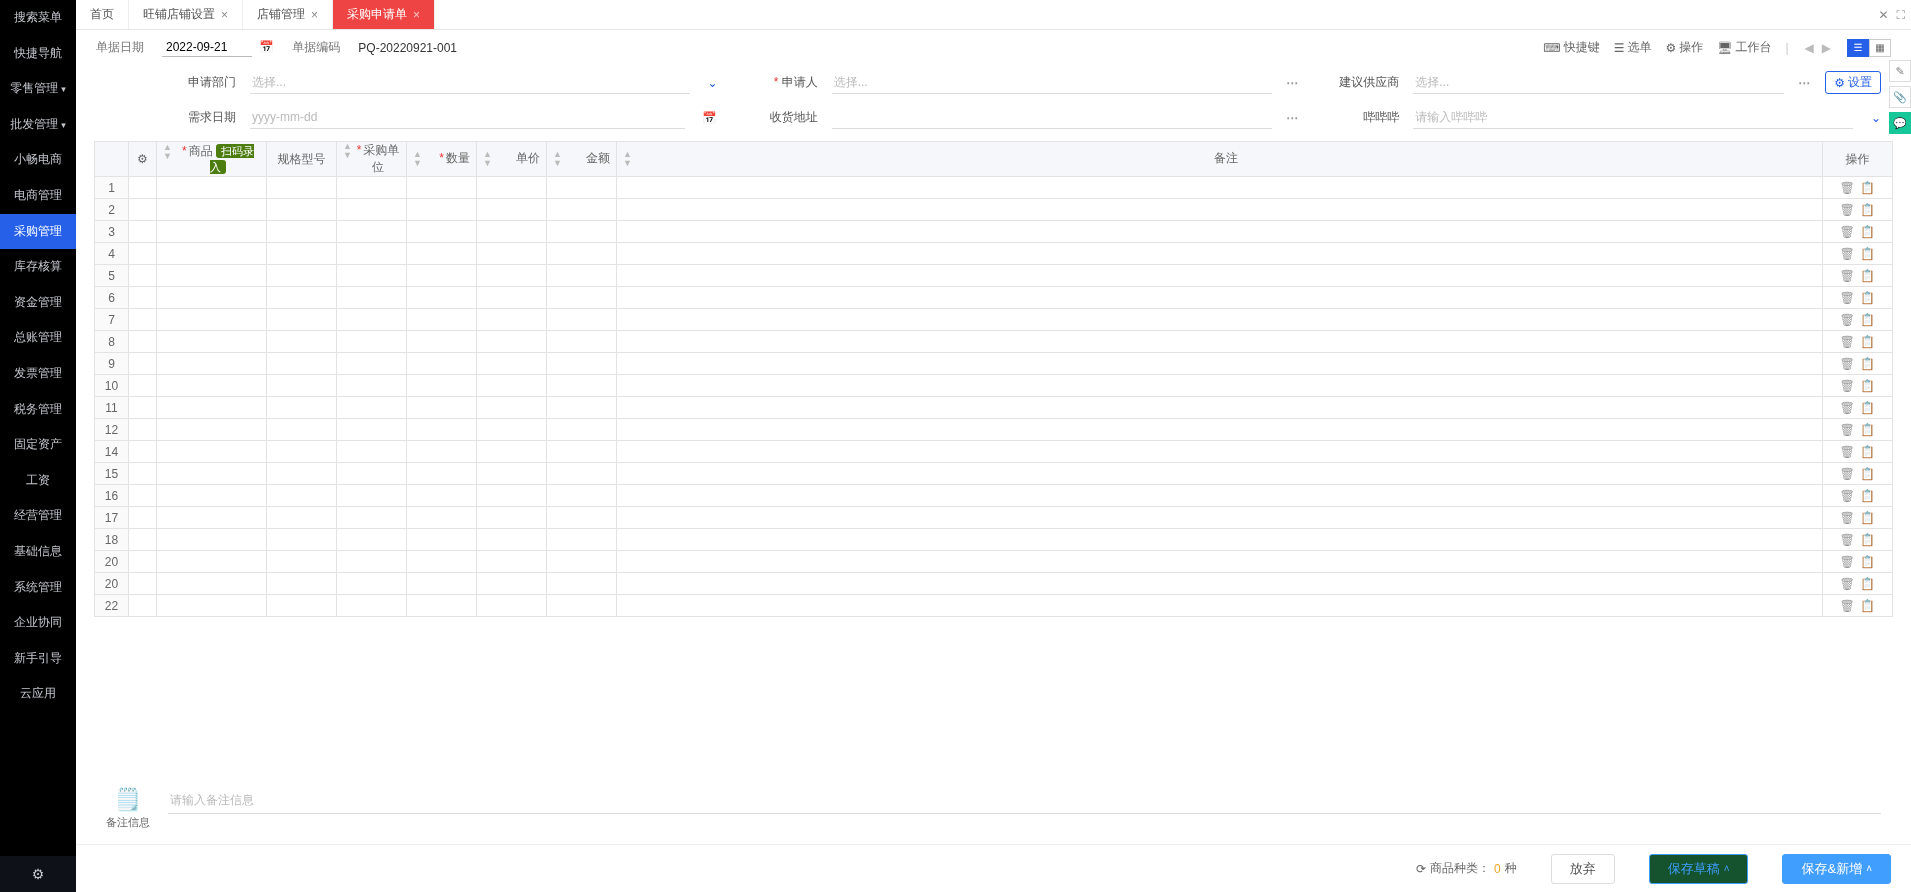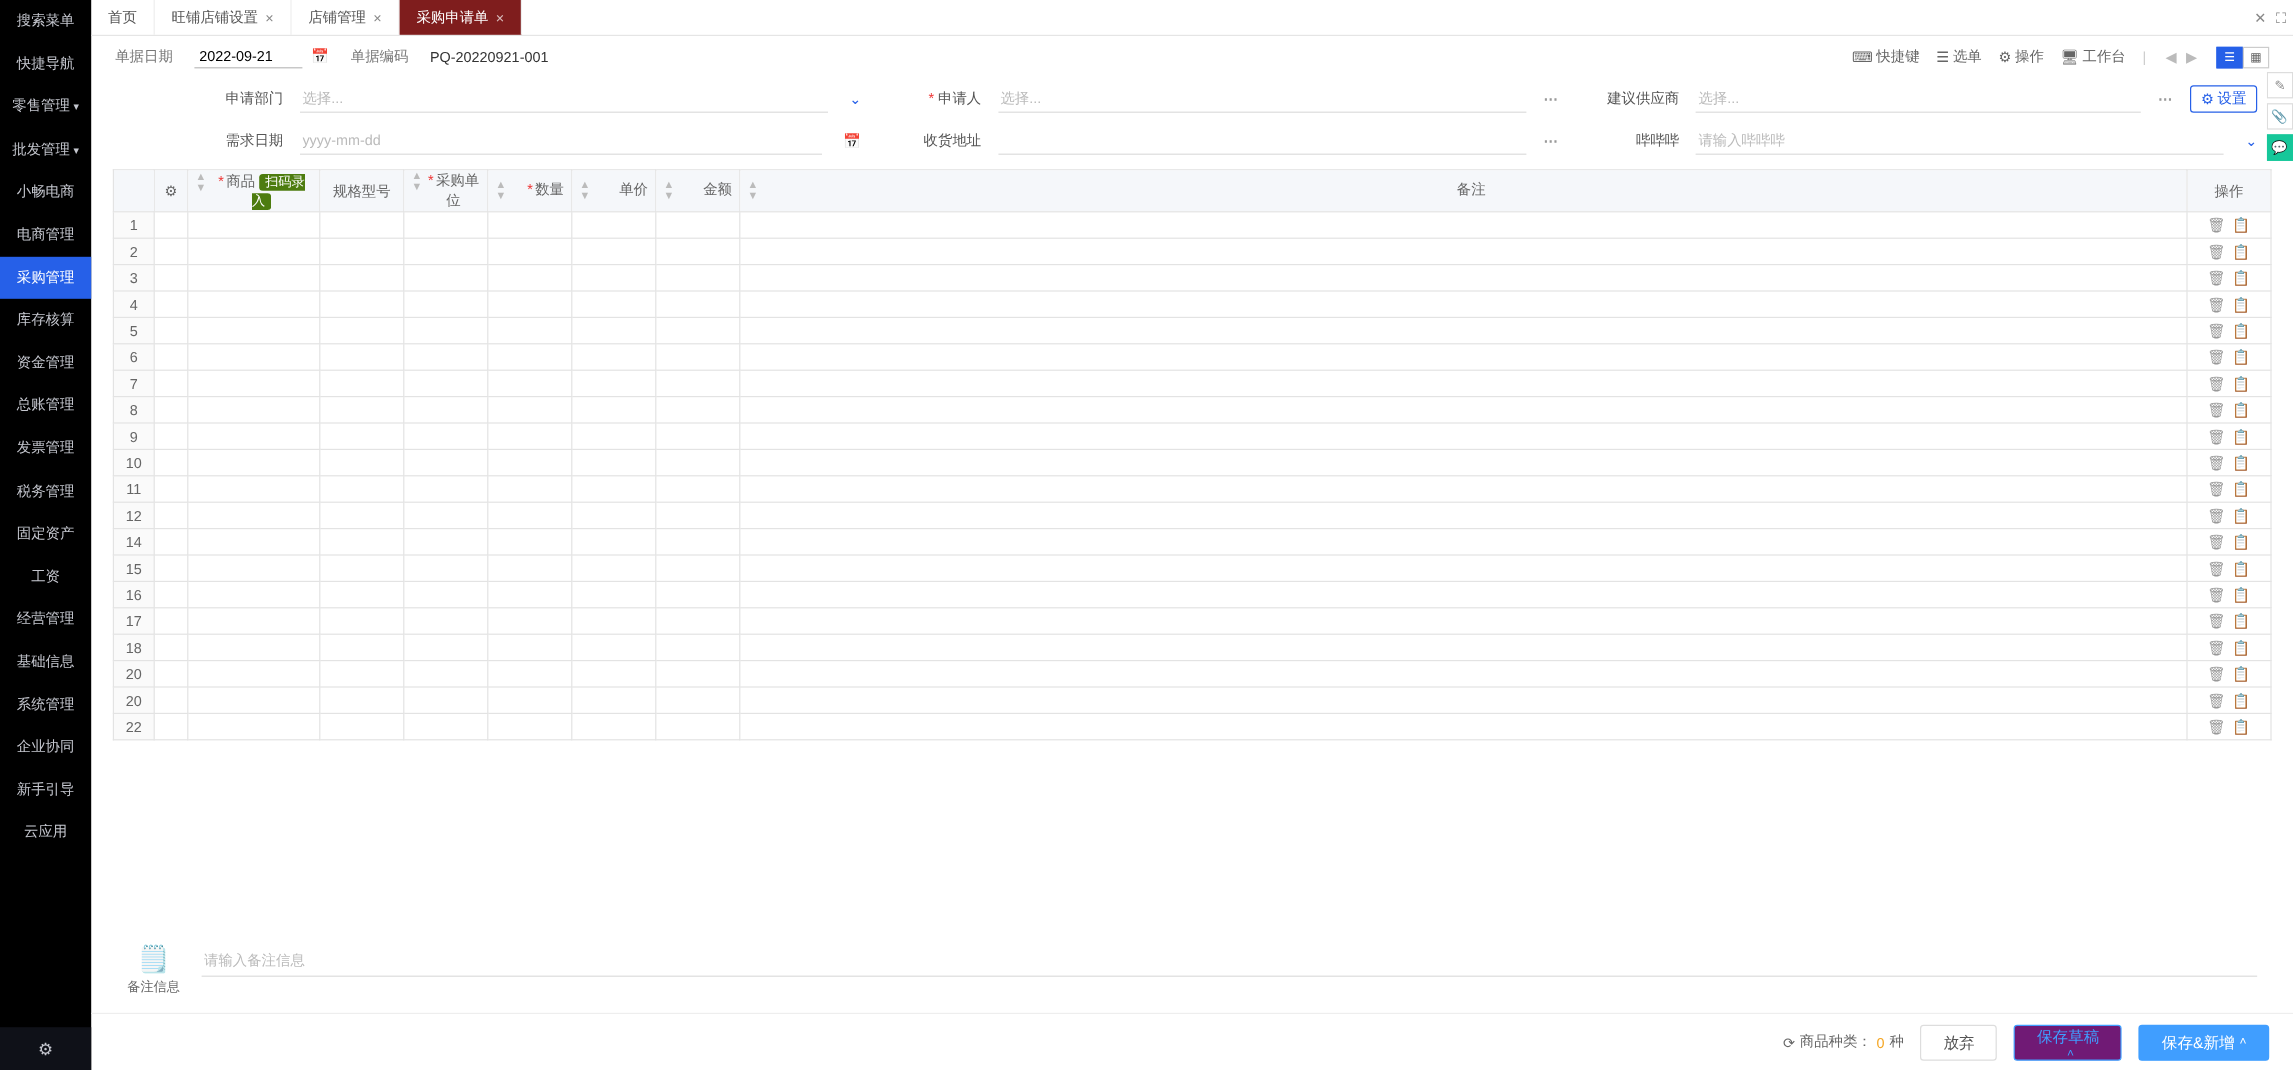--- a/index.html
+++ b/index.html
@@ -13,21 +13,21 @@
 .side-item.expand::after { content: "▾"; margin-left: 3px; font-size: 9px; }
 .side-footer { margin-top: auto; background:#0f1118; height:36px; display:flex; align-items:center; justify-content:center; }
 .side-footer .gear { font-size:14px; }
 
 
 .main { flex: 1; display: flex; flex-direction: column; height: 100vh; }
 
 
 .tabbar { height: 30px; display:flex; align-items:stretch; border-bottom:1px solid #e5e5e5; position:relative; }
 .tab { padding: 0 14px; display:flex; align-items:center; gap:6px; border-right:1px solid #eee; cursor:pointer; color:#555; }
-.tab.active { background:#7f1d1d; color:#fff; }
+.tab.active { background:#ef4444; color:#fff; }
 .tab-close { font-size:12px; opacity:.7; }
 .tabbar-right { margin-left:auto; display:flex; align-items:center; padding:0 6px; gap:8px; color:#888; }
 
 
 .docheader { display:flex; align-items:center; padding: 8px 20px; gap: 18px; border-bottom: 0; }
 .docheader .lbl { color:#777; }
 .docheader .val { color:#333; }
 .date-input { border:none; border-bottom:1px solid #bbb; padding:2px 4px; width:90px; font-size:12px; }
 .cal-icon { color:#2660e8; margin-left:4px; }
 .doc-tools { margin-left:auto; display:flex; align-items:center; gap:14px; color:#666; }
@@ -70,23 +70,23 @@
 .remarks { display:flex; align-items:flex-start; gap:18px; padding: 14px 30px; }
 .remarks .icon-wrap { text-align:center; color:#16c79a; }
 .remarks .icon-wrap .lbl { color:#666; font-size:11px; margin-top:2px; display:block; }
 .remarks-input { flex:1; border:none; border-bottom:1px solid #ddd; padding:6px 2px; font-size:12px; }
 .remarks-input::placeholder { color:#bbb; }
 
 
 .footbar { border-top:1px solid #eee; height:48px; display:flex; align-items:center; justify-content:flex-end; padding:0 20px; gap:14px; }
 .prod-count { color:#666; font-size:12px; display:flex; align-items:center; gap:4px; }
 .prod-count .zero { color:#f5a623; }
-.btn { height:30px; padding:0 18px; border-radius:3px; cursor:pointer; display:flex; align-items:center; font-size:13px; }
+.btn { height:30px; padding:0 18px; border-radius:3px; cursor:pointer; display:flex; align-items:center; font-size:13px;margin-left:20px; }
 .btn-ghost { background:#fff; border:1px solid #ddd; color:#555; }
-.btn-outline { background:#701a75; border:1px solid #409eff; color:#409eff;flex-direction:column; }
+.btn-outline { background:#14532d; border:1px solid #409eff; color:#409eff; }
 .btn-primary { background:#409eff; border:1px solid #409eff; color:#fff; }
 .btn .caret { margin-left:4px; font-size:10px; }
 
 
 .rightrail { position:fixed; right:0; top:60px; display:flex; flex-direction:column; gap:4px; }
 .rightrail .ritem { width:22px; height:22px; border:1px solid #ddd; display:flex; align-items:center; justify-content:center; font-size:11px; color:#888; background:#fff; cursor:pointer; }
 .rightrail .ritem.green { background:#16c79a; border-color:#16c79a; color:#fff; }
 
 
 col.c-idx { width:34px; }

